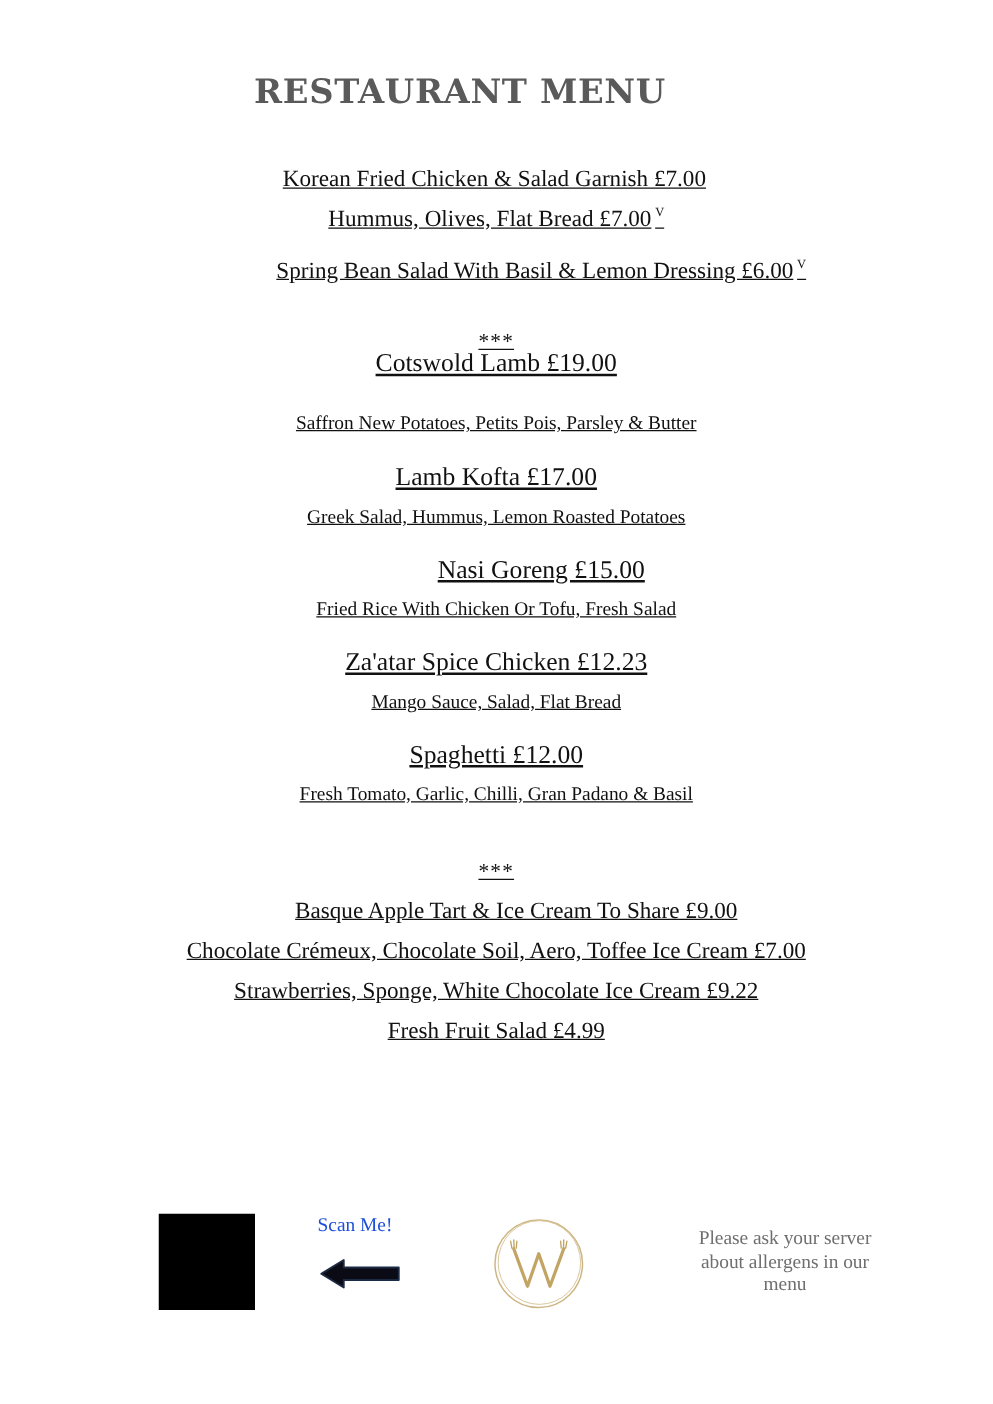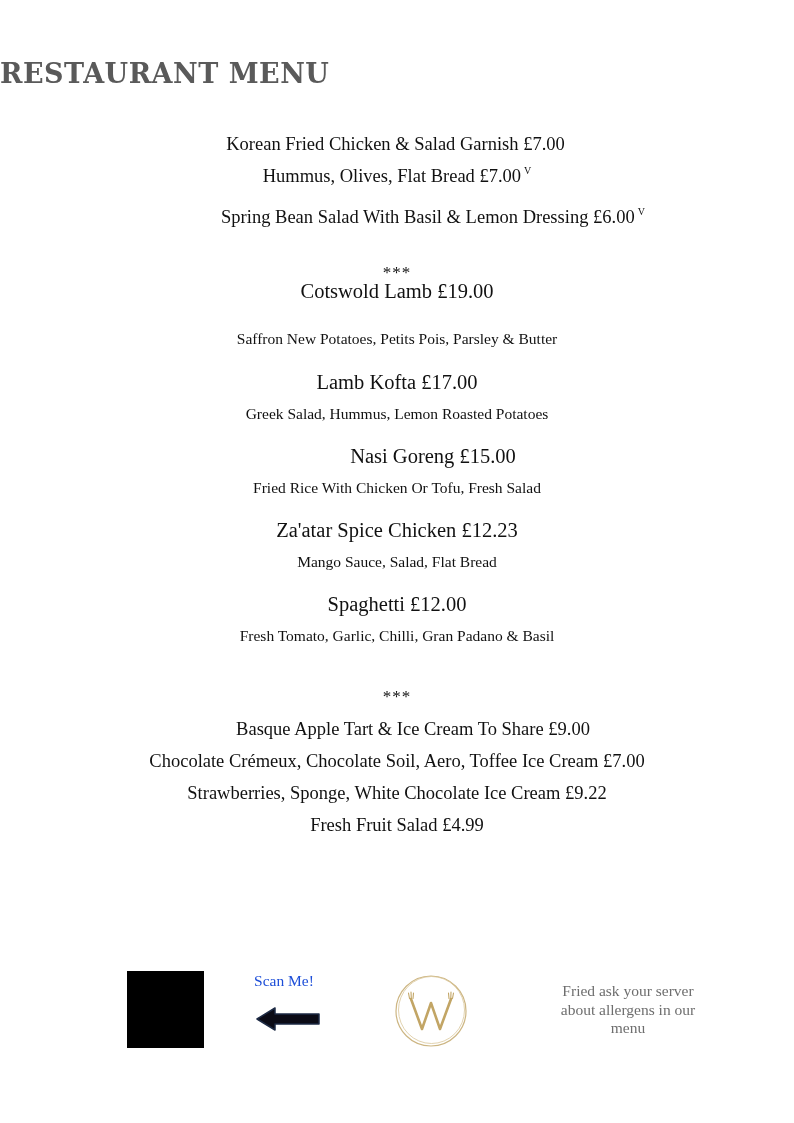--- a/index.html
+++ b/index.html
@@ -13,33 +13,35 @@
       position: relative;
       overflow: hidden;
       font-family: "Liberation Serif", "DejaVu Serif", serif;
       color: #111111;
     }
     .title {
       position: absolute;
       left: 0;
       width: 736px;
       top: 58px;
+      text-align: center;
       font-family: "DejaVu Serif", "Liberation Serif", serif;
       font-weight: bold;
       font-size: 27px;
       letter-spacing: 0.5px;
       color: #5a5a5a;
       font-variant: small-caps;
     }
     .line {
       position: absolute;
       left: 0;
       width: 794px;
       text-align: center;
       white-space: nowrap;
+      text-decoration: underline;
     }
     .starter, .dessert {
       font-size: 18.5px;
     }
     .sup {
       font-size: 10px;
       vertical-align: 8px;
       margin-left: 3px;
     }
     .sep {
@@ -154,16 +156,16 @@
       <ellipse cx="38" cy="38" rx="35" ry="35" fill="none" stroke="#cdb683" stroke-width="1.2"></ellipse>
       <ellipse cx="38.5" cy="37" rx="33" ry="33.5" fill="none" stroke="#d9c69b" stroke-width="0.8"></ellipse>
 
       <path d="M18 26 L29 56 L38 30 L47 56 L58 26" fill="none" stroke="#c2a565" stroke-width="2.6" stroke-linejoin="round" stroke-linecap="round"></path>
 
       <path d="M15.5 20 L16.5 25.5 M18 19 L18.3 25 M20.5 20 L20 25.5" fill="none" stroke="#c2a565" stroke-width="1.1" stroke-linecap="round"></path>
 
       <path d="M55.5 20 L56 25.5 M58 19 L57.8 25 M60.5 20 L59.5 25.5" fill="none" stroke="#c2a565" stroke-width="1.1" stroke-linecap="round"></path>
     </svg>
 
-    <div class="allergen">Fried ask your server about allergens in our menu</div>
+    <div class="allergen">Please ask your server about allergens in our menu</div>
   </div>
 
 </div>
 
 </body></html>

